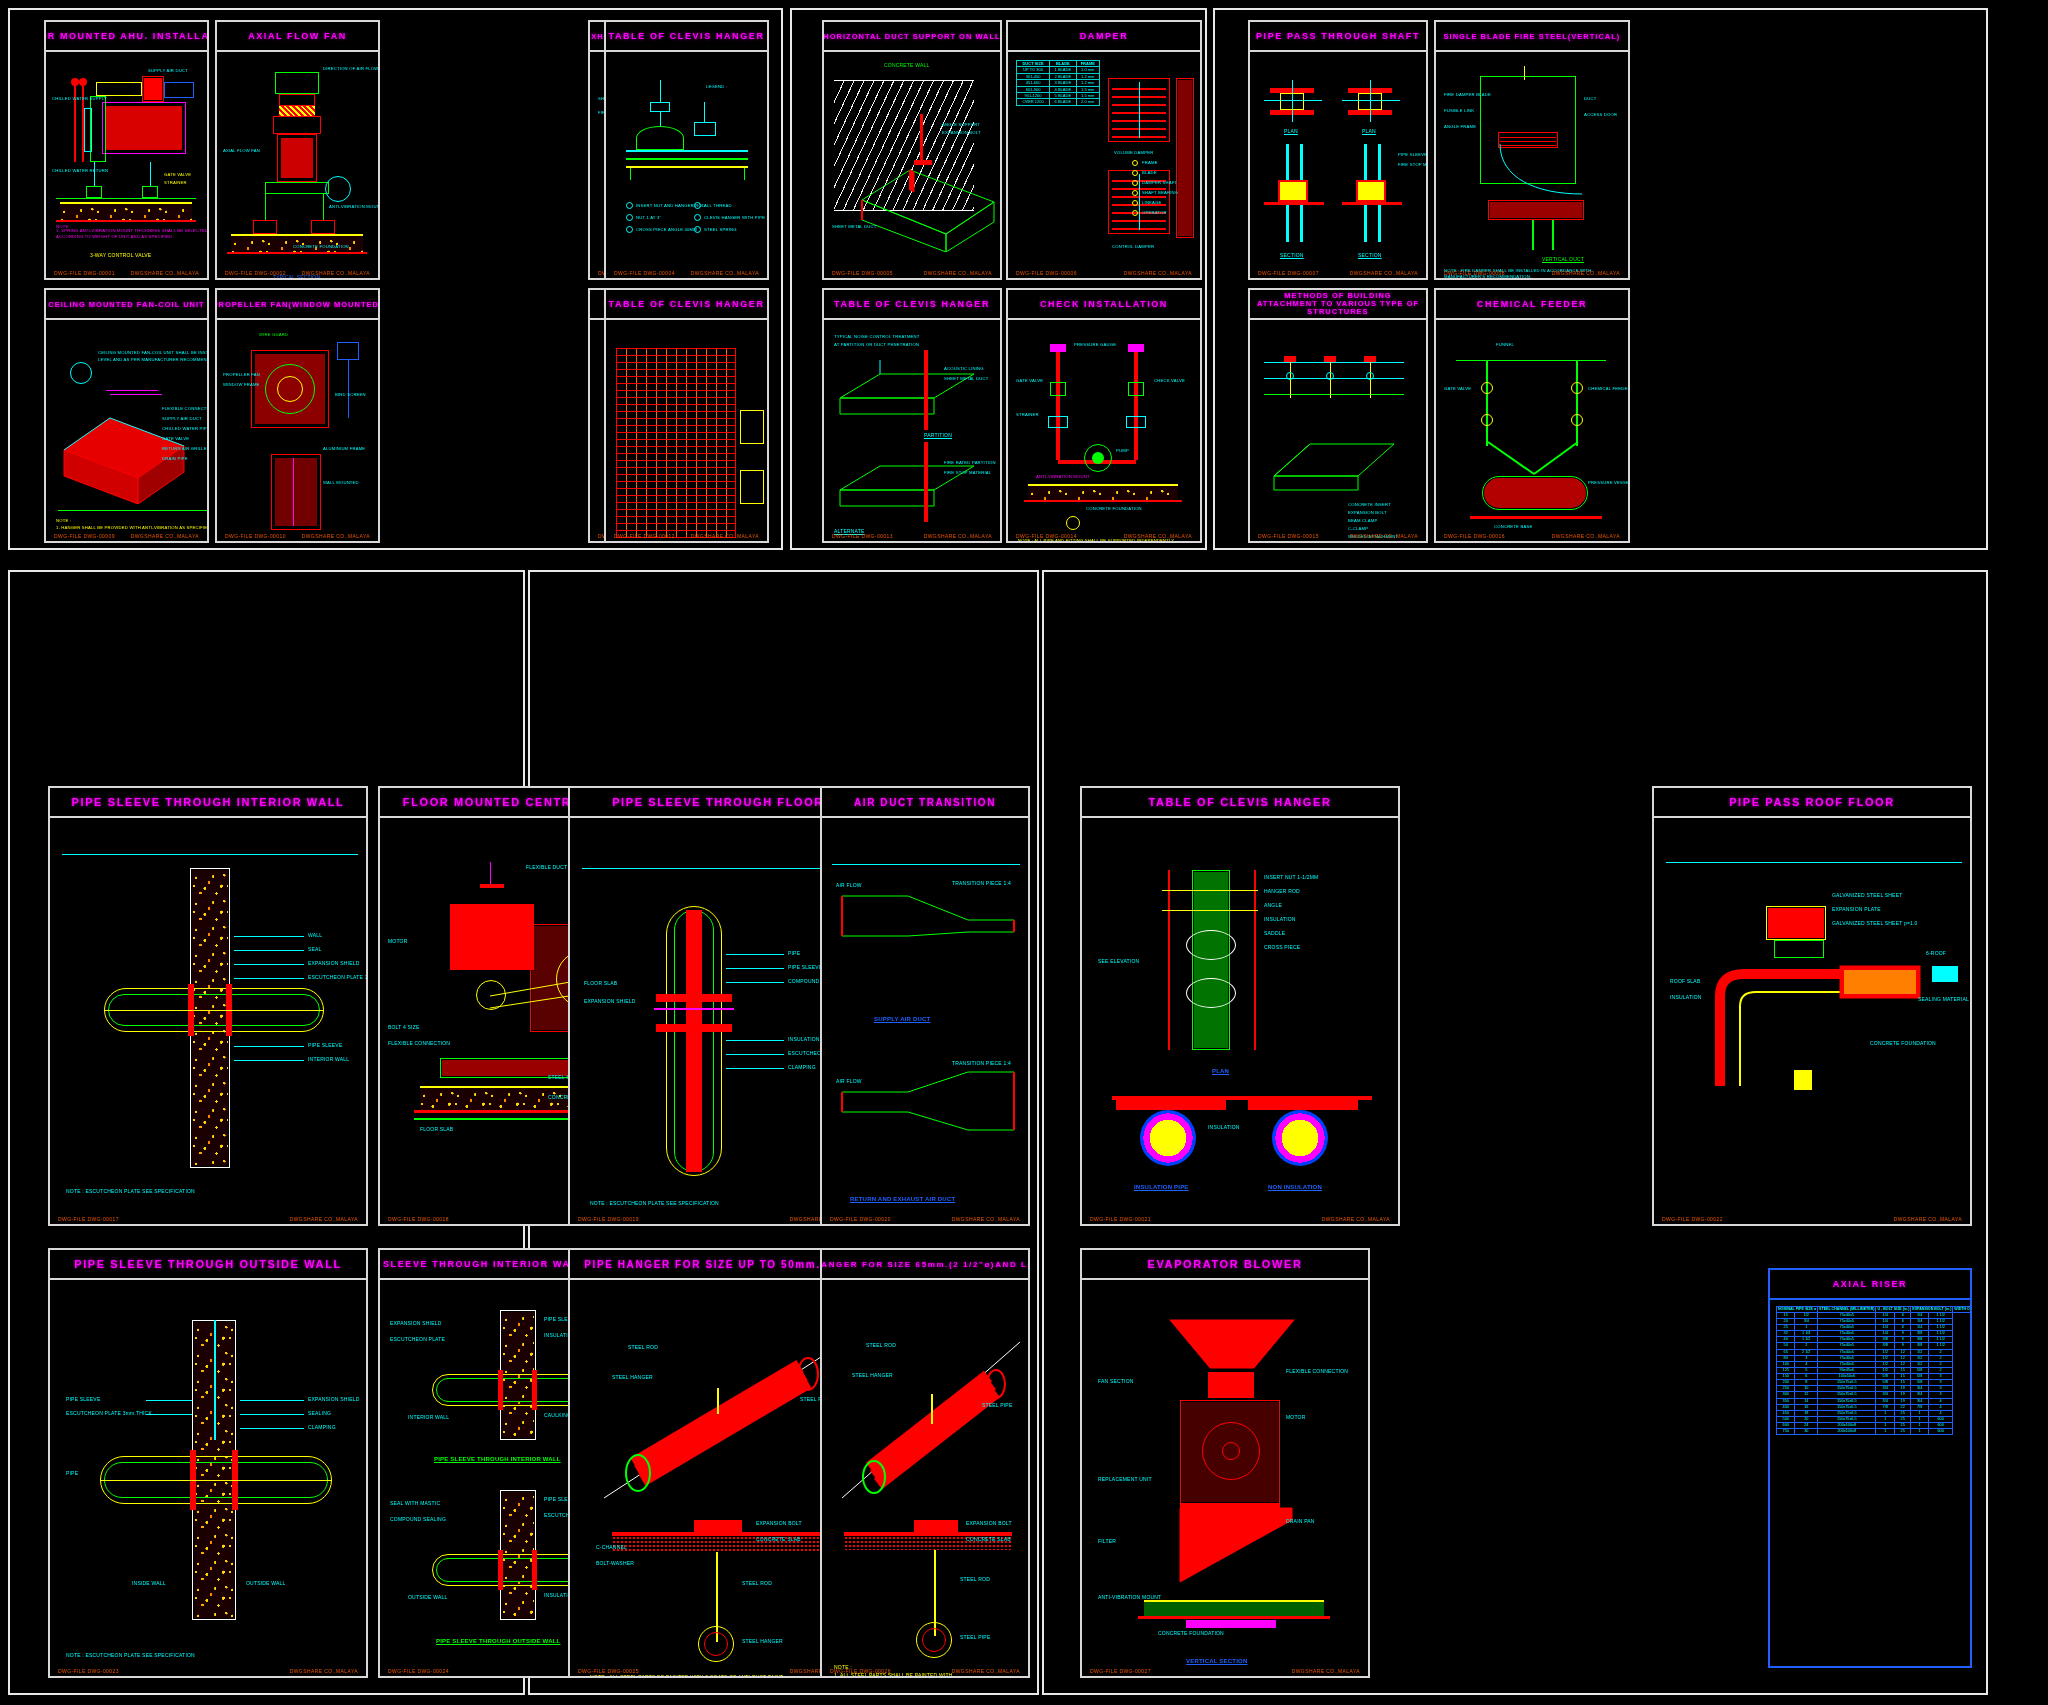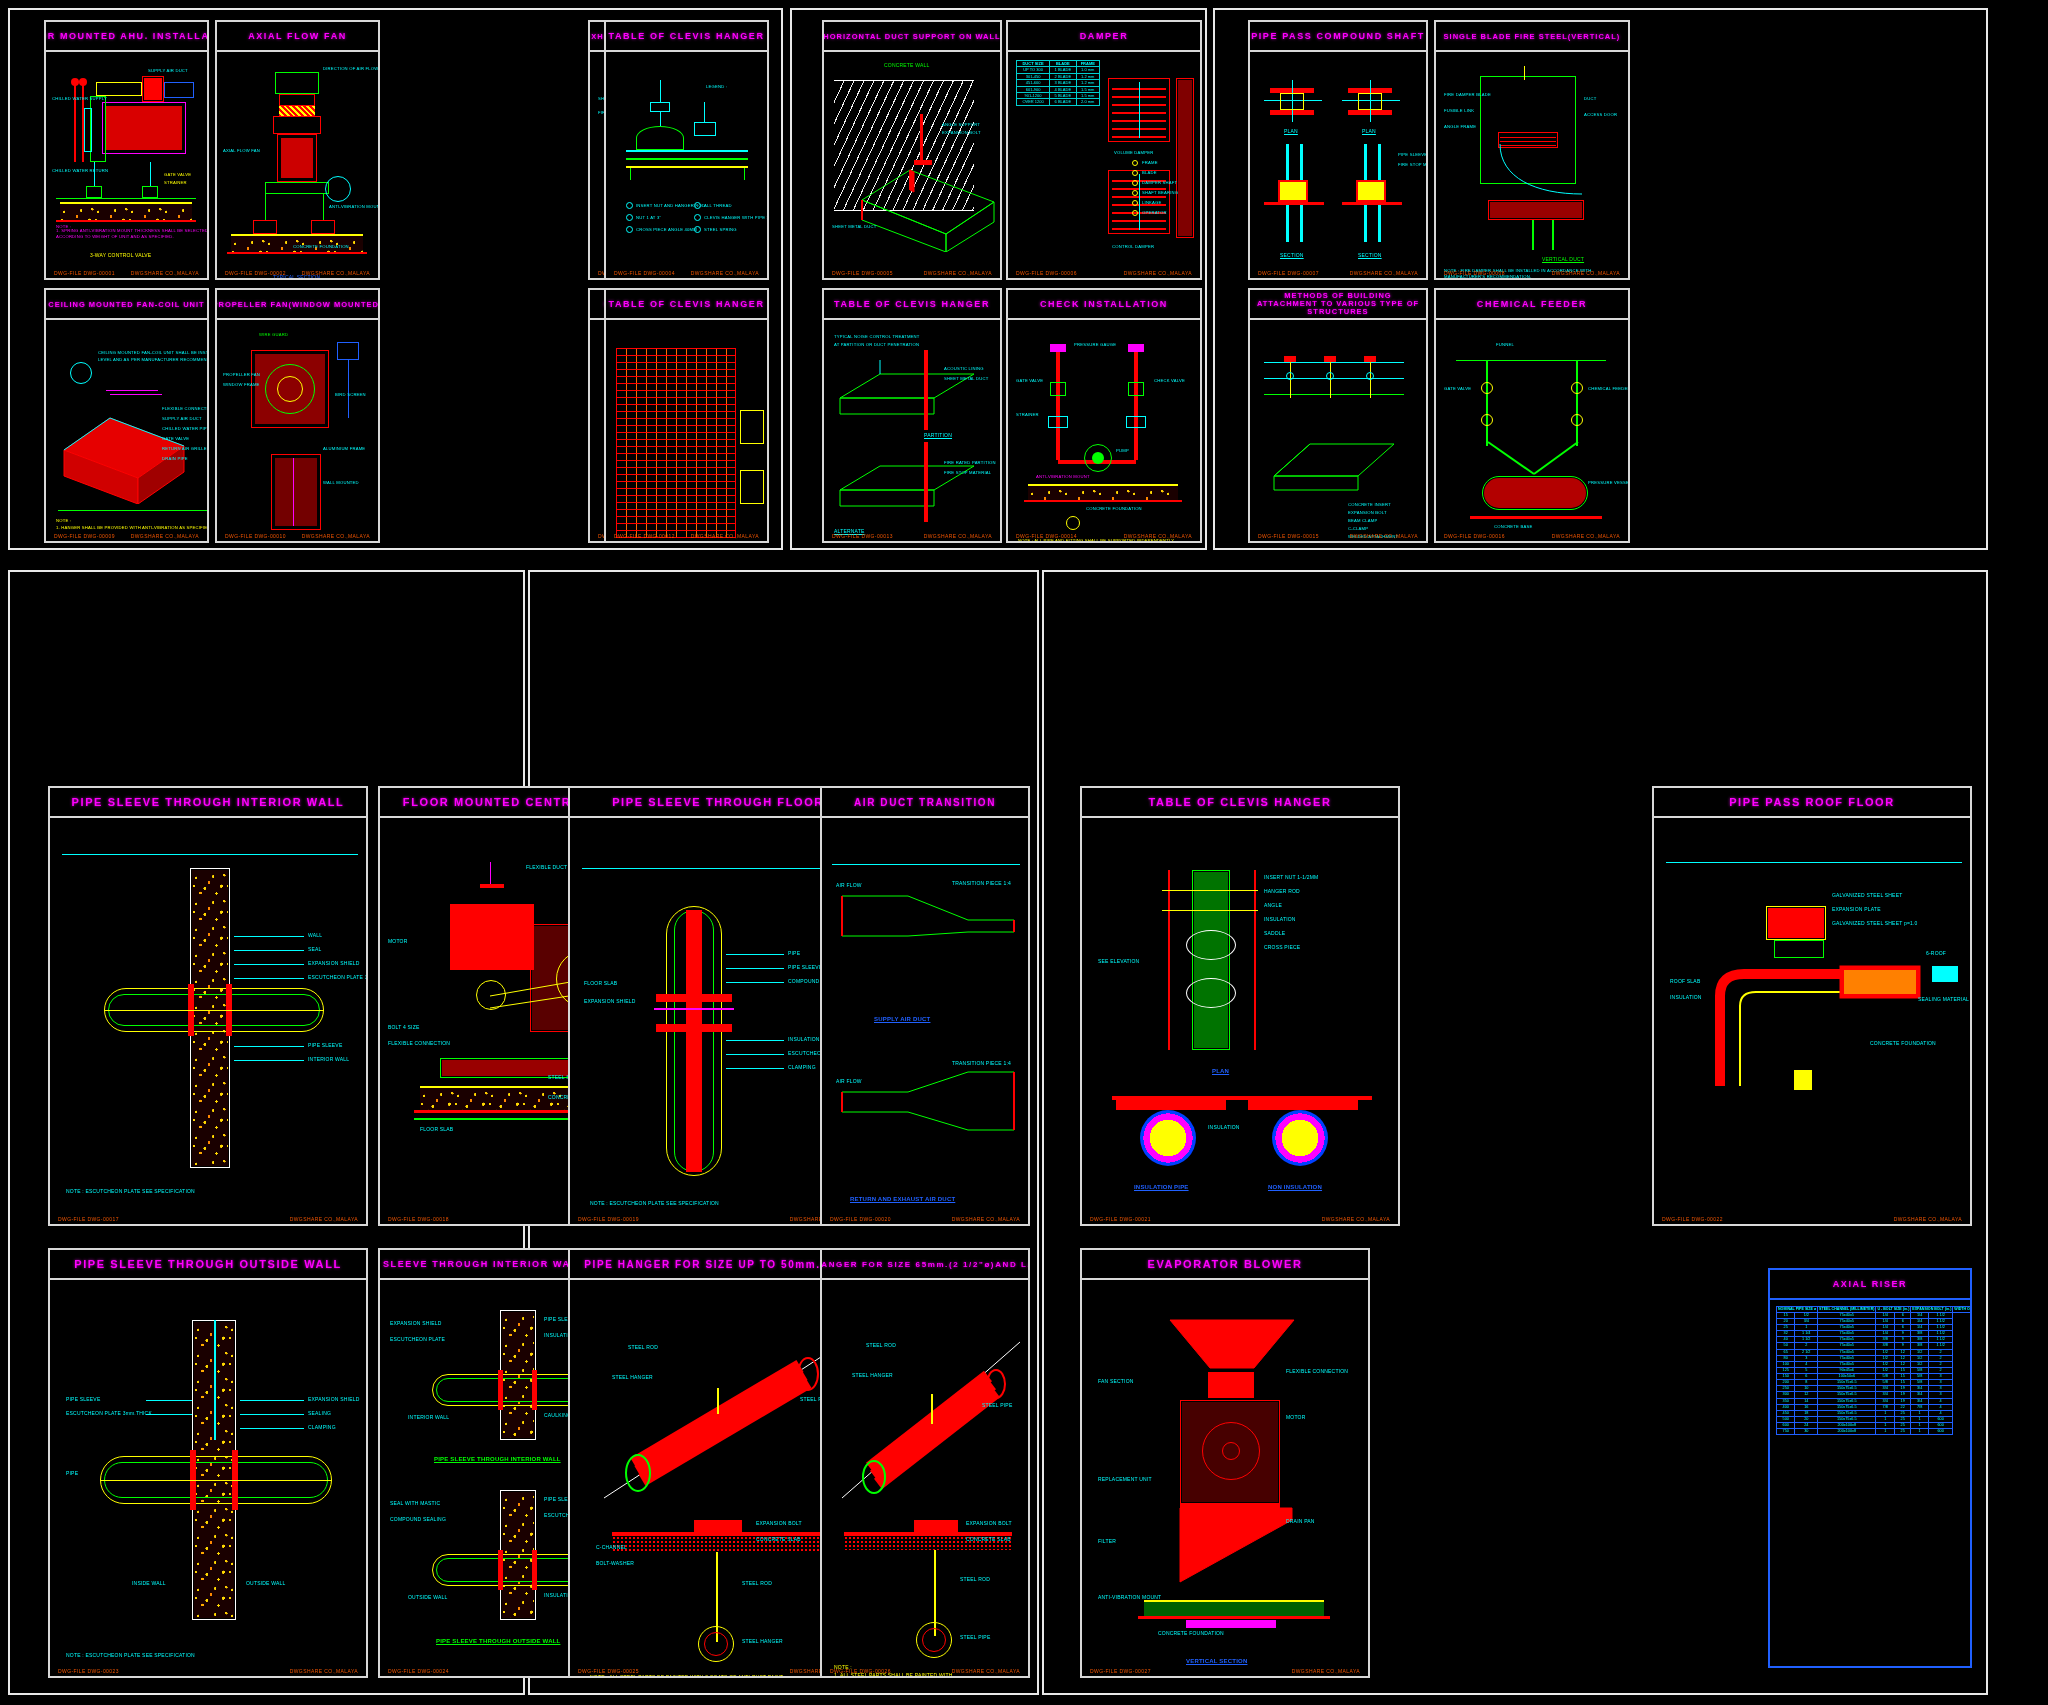--- a/index.html
+++ b/index.html
@@ -410,21 +410,21 @@
       <div class="tx cC" style="left:118px;top:78px;">EXPANSION BOLT</div>
       <div class="tx cC" style="left:8px;top:172px;">SHEET METAL DUCT</div>
       <div class="panel-footer">
         <span>DWG-FILE  DWG-00005</span>
         <span>DWGSHARE  CO.,MALAYA</span>
       </div>
     </div>
   </div>
 
   <div class="panel" style="left:1248px; top:20px; width:180px; height:260px;">
-    <div class="panel-title">PIPE PASS COMPOUND SHAFT</div>
+    <div class="panel-title">PIPE PASS THROUGH SHAFT</div>
     <div class="panel-body">
 
       <div class="bxf fR" style="left:20px;top:36px;width:44px;height:5px;"></div>
       <div class="bxf fR" style="left:20px;top:58px;width:44px;height:5px;"></div>
       <div class="ln lnv fC" style="left:42px;top:28px;height:42px;width:1px;"></div>
       <div class="ln lnh fC" style="left:14px;top:48px;width:58px;height:1px;"></div>
       <div class="bx cY" style="left:30px;top:41px;width:24px;height:17px;"></div>
       <div class="bxf fR" style="left:98px;top:36px;width:44px;height:5px;"></div>
       <div class="bxf fR" style="left:98px;top:58px;width:44px;height:5px;"></div>
       <div class="ln lnv fC" style="left:120px;top:28px;height:42px;width:1px;"></div>

